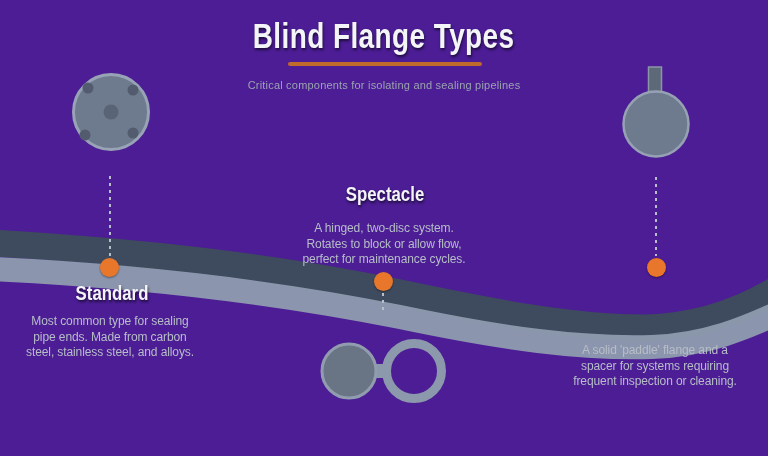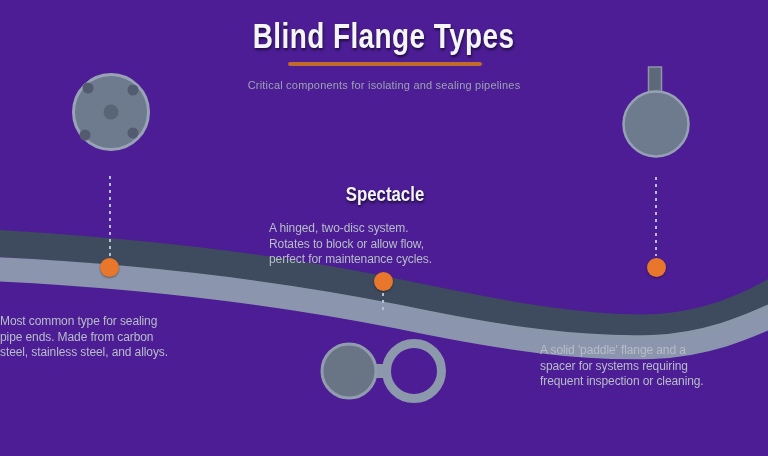--- a/index.html
+++ b/index.html
@@ -30,21 +30,21 @@
   
   .sec-title{
     position:absolute;transform:translateX(-50%);
     color:#f2f4f6;font-weight:bold;font-size:21px;white-space:nowrap;
   }
   .sec-title .squeeze{display:inline-block;transform:scaleX(.8);transform-origin:center;
     text-shadow:1px 2px 3px rgba(0,0,0,.65);}
   .desc{
     position:absolute;transform:translateX(-50%);
     color:#b7bec8;font-size:12px;line-height:15.5px;letter-spacing:-.1px;
-    text-align:left;white-space:pre-line;
+    text-align:center;white-space:pre-line;
   }
 
   
   .dot{
     position:absolute;width:19px;height:19px;border-radius:50%;
     background:#e8772b;box-shadow:0 1px 2px rgba(0,0,0,.4);
   }
   .dash{
     position:absolute;width:2px;
     background:repeating-linear-gradient(to bottom,#b6c0cd 0 3px,transparent 3px 7px);
@@ -68,20 +68,21 @@
   <svg class="icon-svg" style="left:71px;top:72px" width="80" height="80" viewBox="0 0 80 80">
     <circle cx="40" cy="40" r="37.5" fill="#6e7a8e" stroke="#98a4b6" stroke-width="3"></circle>
     <circle cx="17" cy="16" r="5.5" fill="#525c6e"></circle>
     <circle cx="62" cy="18" r="5.5" fill="#525c6e"></circle>
     <circle cx="14" cy="63" r="5.5" fill="#525c6e"></circle>
     <circle cx="62" cy="61" r="5.5" fill="#525c6e"></circle>
     <circle cx="40" cy="40" r="7.5" fill="#5a6477"></circle>
   </svg>
   <div class="dash" style="left:109px;top:176px;height:80px"></div>
   <div class="dot" style="left:100px;top:258px"></div>
+  <div class="sec-title" style="left:112px;top:281px"><span class="squeeze">Standard</span></div>
   <div class="desc" style="left:110px;top:314px;width:220px">Most common type for sealing
 pipe ends. Made from carbon
 steel, stainless steel, and alloys.</div>
 
   <div class="sec-title" style="left:385px;top:182px"><span class="squeeze">Spectacle</span></div>
   <div class="desc" style="left:384px;top:221px;width:230px">A hinged, two-disc system.
 Rotates to block or allow flow,
 perfect for maintenance cycles.</div>
   <div class="dot" style="left:374px;top:272px"></div>
   <div class="dash" style="left:382px;top:293px;height:20px"></div>

